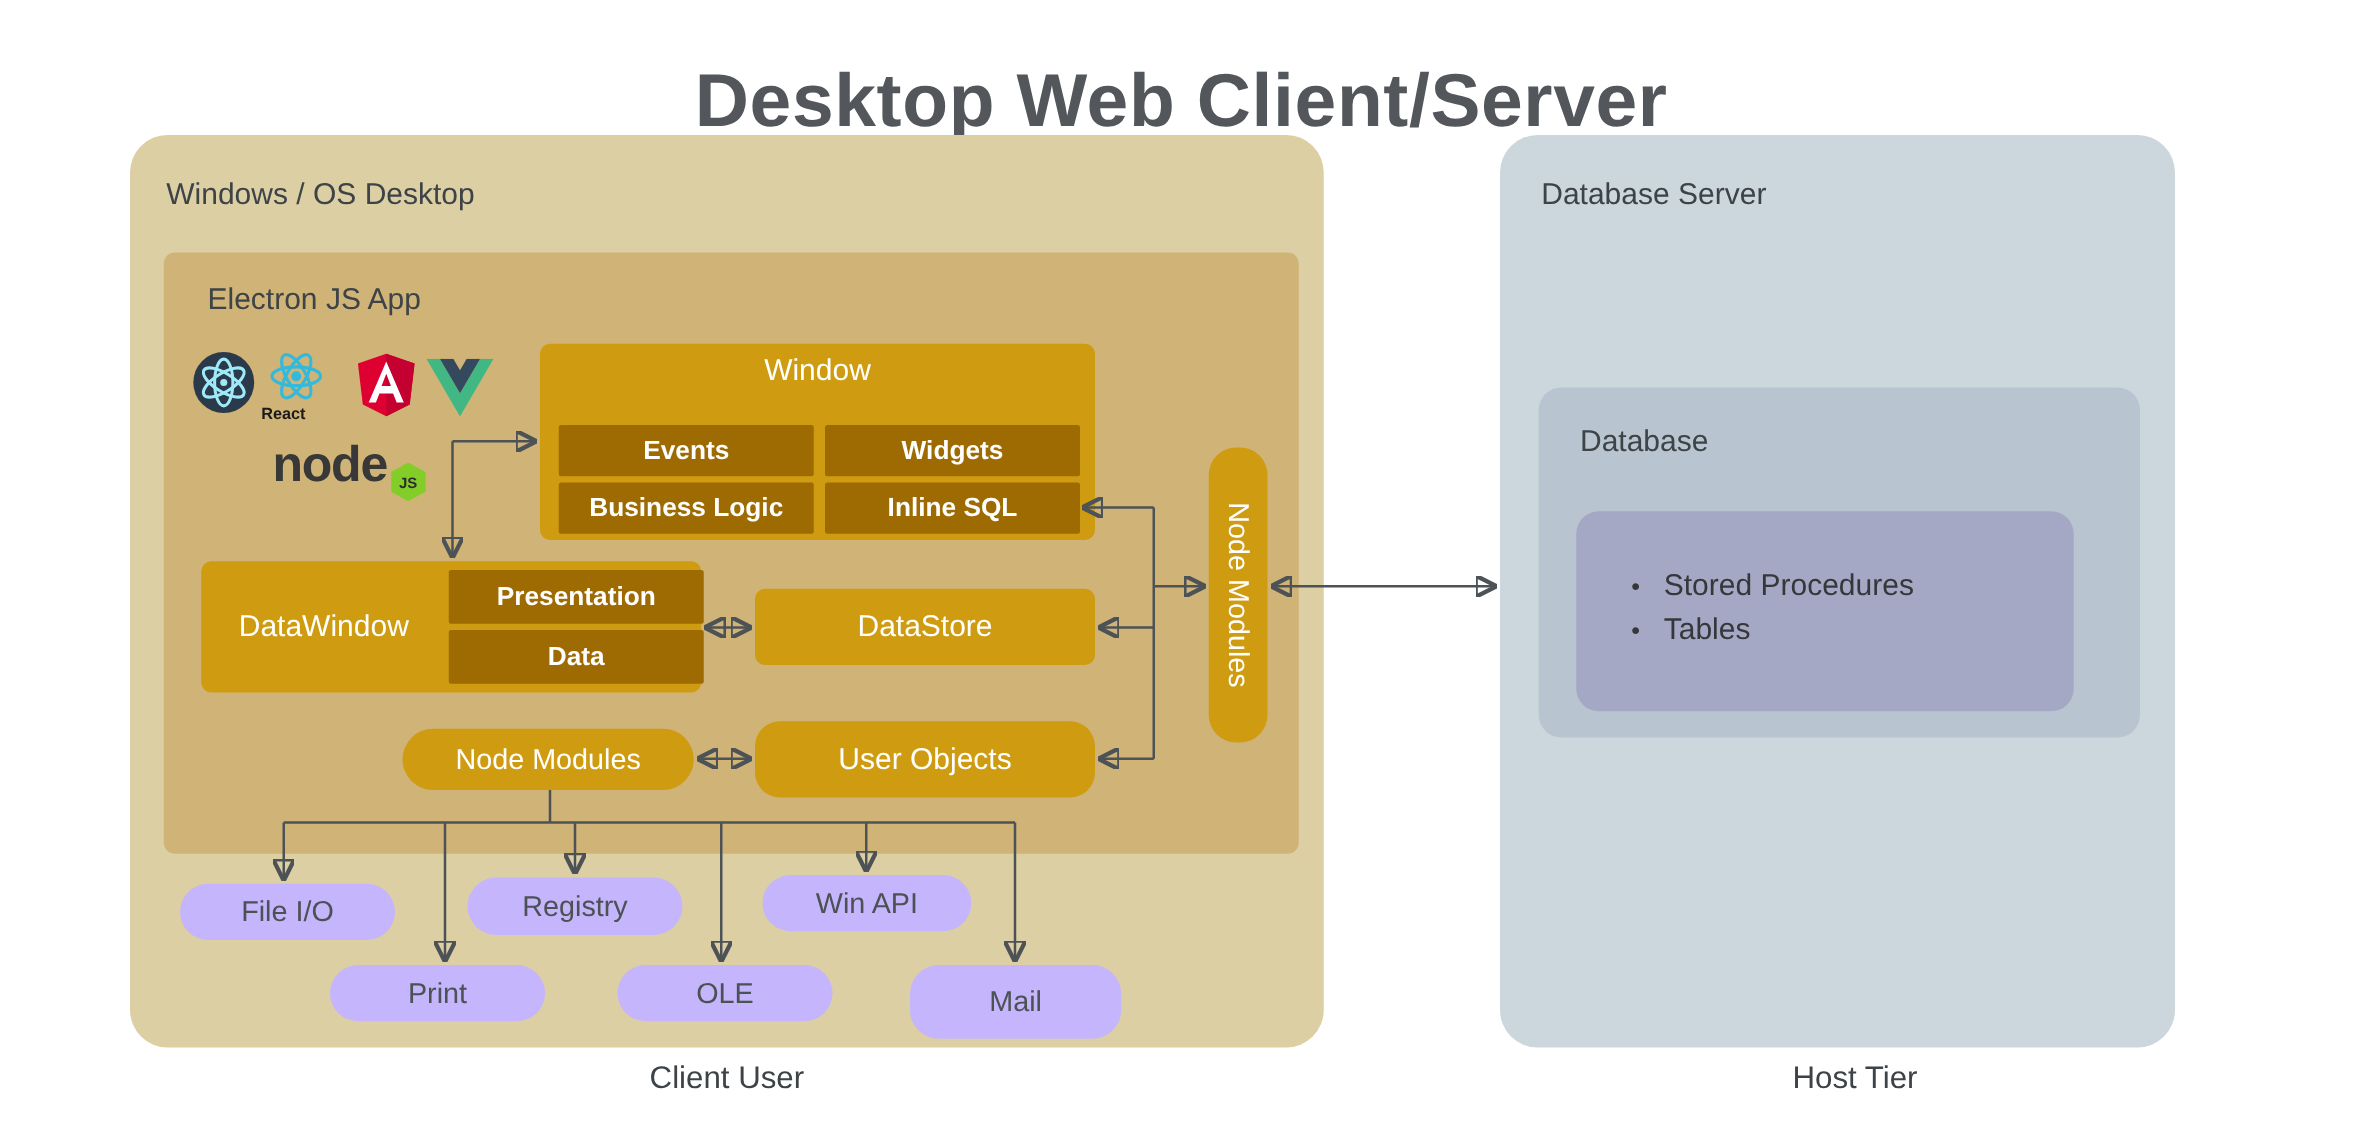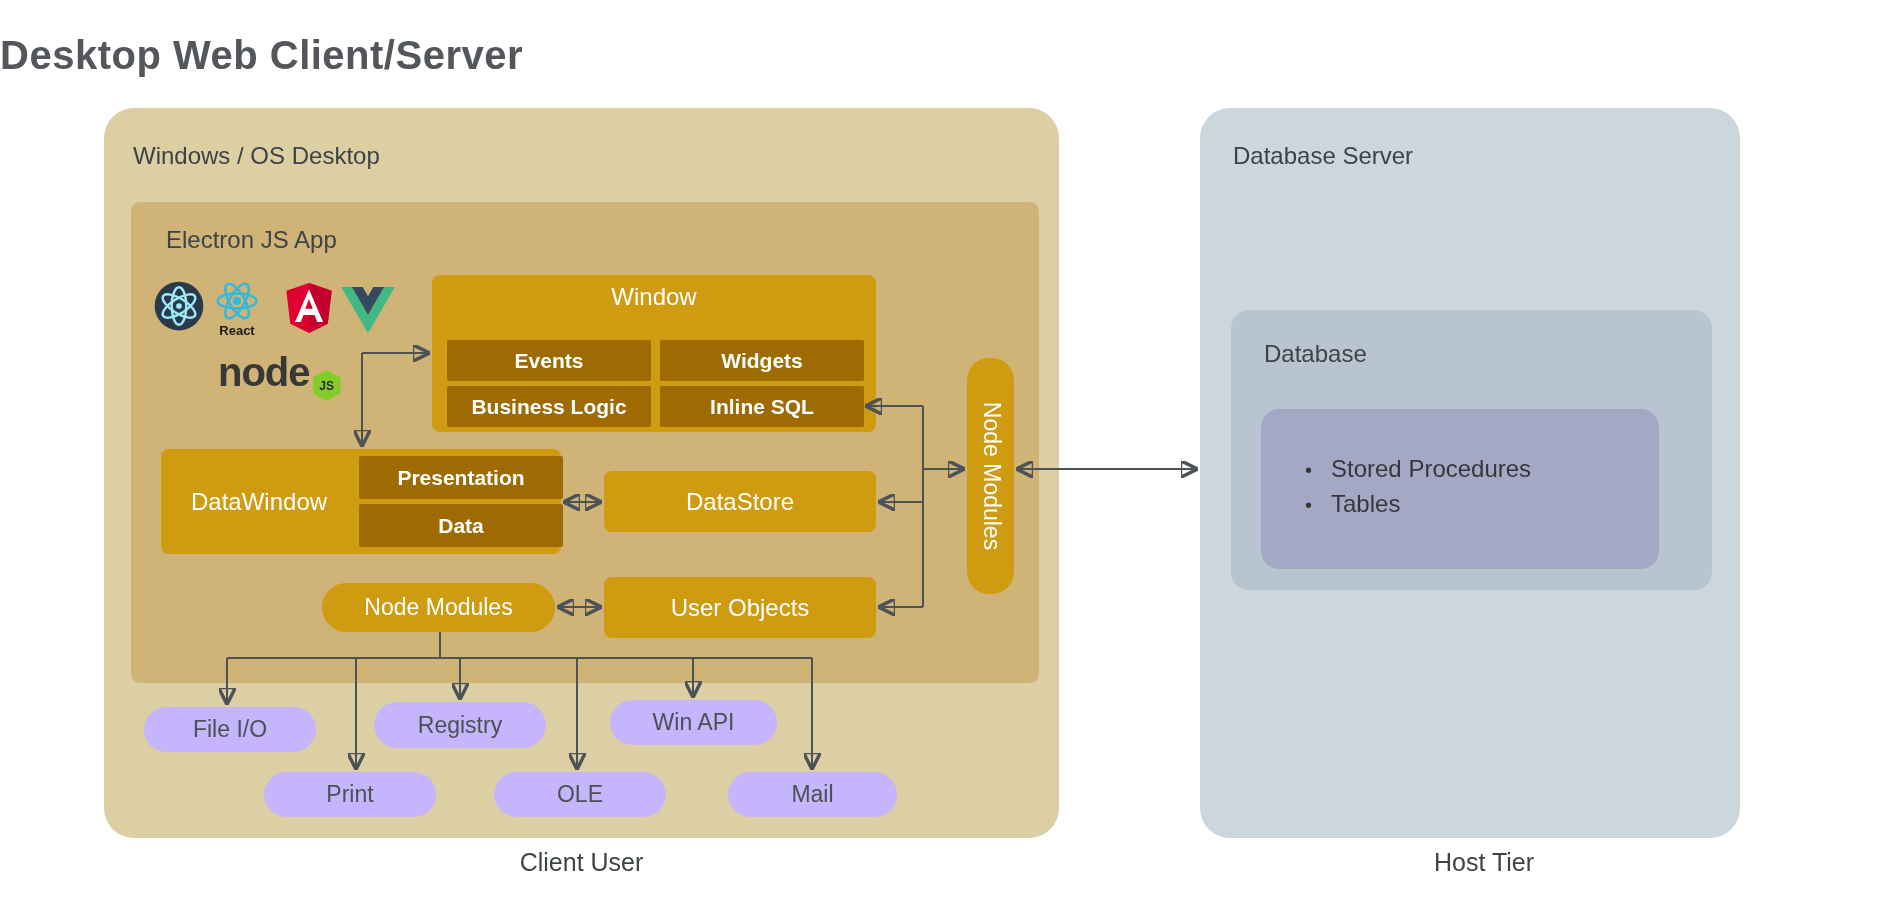--- a/index.html
+++ b/index.html
@@ -1,19 +1,19 @@
 <!DOCTYPE html>
 <html><head>
 <meta charset="utf-8">
 <style>
   html,body{margin:0;padding:0;background:#ffffff;font-family:"Liberation Sans",sans-serif;}
   #canvas{position:relative;width:1890px;height:903px;background:#ffffff;overflow:hidden;}
 
-  .title{position:absolute;left:0;top:6px;width:100%;
-         font-size:40px;font-weight:700;color:#53575b;letter-spacing:.5px;}
+  .title{position:absolute;left:0;top:6px;width:100%;text-align:center;
+         font-size:60px;font-weight:700;color:#53575b;letter-spacing:.5px;}
 
   
   .client-box{position:absolute;left:104px;top:108px;width:955px;height:730px;
               background:#dccfa4;border-radius:30px;}
   .electron-box{position:absolute;left:131px;top:202px;width:908px;height:481px;
               background:#cfb377;border-radius:9px;}
   .host-box{position:absolute;left:1200px;top:108px;width:540px;height:730px;
               background:#ccd6dd;border-radius:30px;}
   .db-box{position:absolute;left:1231px;top:310px;width:481px;height:280px;
               background:#b8c4cf;border-radius:18px;}
@@ -26,38 +26,38 @@
   
   .gold{position:absolute;background:#cf9b10;border-radius:8px;color:#ffffff;}
   .gold-center{display:flex;align-items:center;justify-content:center;font-size:24px;}
   .window-box{left:432px;top:275px;width:444px;height:157px;}
   .window-title{position:absolute;left:0;top:8px;width:100%;text-align:center;font-size:24px;color:#fff;}
   .cell{position:absolute;background:#9e6b02;color:#fff;font-size:21px;font-weight:700;
         display:flex;align-items:center;justify-content:center;border-radius:2px;}
   .datawindow-box{left:161px;top:449px;width:400px;height:105px;}
   .dw-label{position:absolute;left:30px;top:0;height:100%;display:flex;align-items:center;font-size:24px;color:#fff;}
   .datastore-box{left:604px;top:471px;width:272px;height:61px;}
-  .userobjects-box{left:604px;top:577px;width:272px;height:61px;}
+  .userobjects-box{left:604px;top:577px;width:272px;height:61px;border-radius:20px;}
   .nm-pill{left:322px;top:583px;width:233px;height:49px;border-radius:25px;font-size:23px;}
   .nm-bar{left:967px;top:358px;width:47px;height:236px;border-radius:22px;}
   .nm-bar-label{position:absolute;top:50%;left:50%;transform:translate(-50%,-50%) rotate(90deg);
                 white-space:nowrap;font-size:23px;color:#fff;}
 
   
   .pill{position:absolute;background:#c4b5fd;border-radius:23px;color:#4c5154;font-size:23px;
         display:flex;align-items:center;justify-content:center;}
 
   
   .schema-list{position:absolute;left:1305px;top:452px;color:#35383b;font-size:24px;line-height:34px;}
   .schema-item{display:flex;align-items:baseline;}
   .schema-item .dot{width:26px;font-size:20px;}
 
   
   .icon{position:absolute;}
-  .react-label{position:absolute;left:209px;top:323px;width:56px;text-align:center;
+  .react-label{position:absolute;left:209px;top:323px;width:56px;text-align:left;
                font-size:13px;font-weight:700;color:#1b1b1b;}
   .node-logo{position:absolute;left:218px;top:352px;display:flex;align-items:flex-start;}
   .node-word{font-size:40px;font-weight:700;color:#383838;letter-spacing:-1px;line-height:40px;}
   .node-hex{width:28px;height:31px;margin-left:3px;margin-top:18px;background:#83cd29;
             clip-path:polygon(50% 0,100% 25%,100% 75%,50% 100%,0 75%,0 25%);
             display:flex;align-items:center;justify-content:center;
             font-size:12px;font-weight:700;color:#2d2d2d;}
 
   
   .arrows{position:absolute;left:0;top:0;width:1890px;height:903px;pointer-events:none;}
@@ -132,21 +132,21 @@
 
   <div class="gold nm-bar">
     <span class="nm-bar-label">Node Modules</span>
   </div>
 
   <div class="pill" style="left:144px;top:707px;width:172px;height:45px;">File I/O</div>
   <div class="pill" style="left:374px;top:702px;width:172px;height:46px;">Registry</div>
   <div class="pill" style="left:264px;top:772px;width:172px;height:45px;">Print</div>
   <div class="pill" style="left:610px;top:700px;width:167px;height:45px;">Win API</div>
   <div class="pill" style="left:494px;top:772px;width:172px;height:45px;">OLE</div>
-  <div class="pill" style="left:728px;top:772px;width:169px;height:45px;">Mail</div>
+  <div class="pill" style="left:728px;top:772px;width:169px;height:59px;">Mail</div>
 
   <div class="tier-label" style="left:104px;top:848px;width:955px;text-align:center;">Client User</div>
 
   <div class="host-box"></div>
   <div class="section-label" style="left:1233px;top:142px;">Database Server</div>
   <div class="db-box"></div>
   <div class="section-label" style="left:1264px;top:340px;">Database</div>
   <div class="schema-box"></div>
   <div class="schema-list">
     <div class="schema-item">

